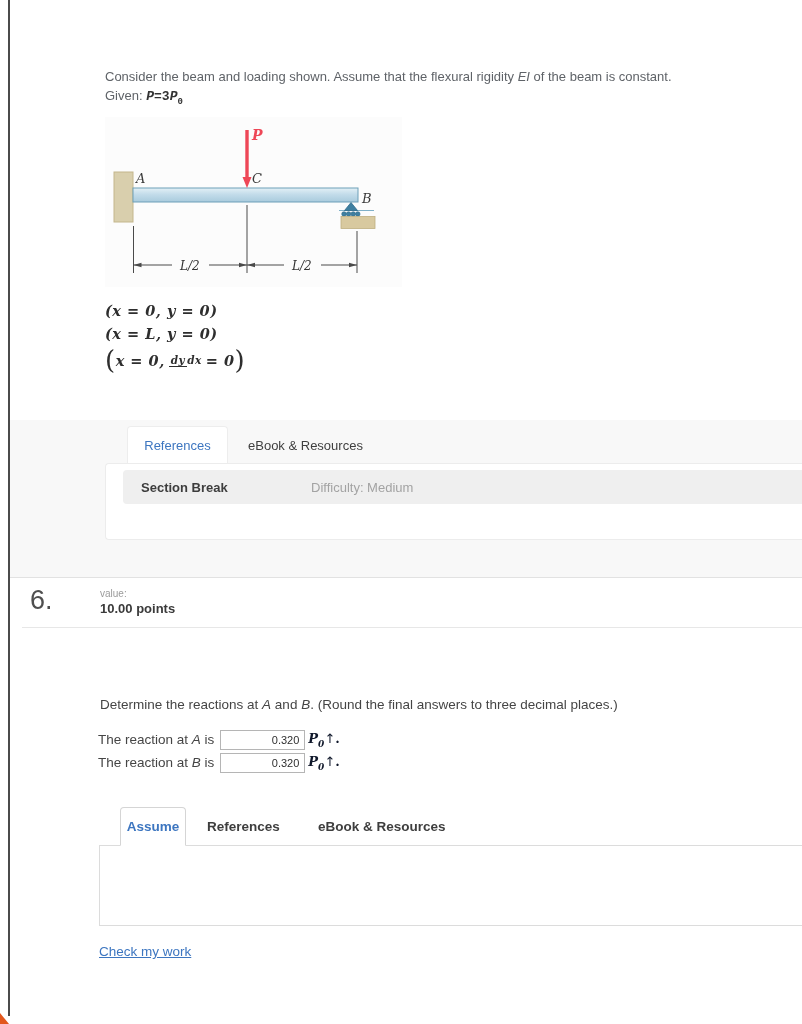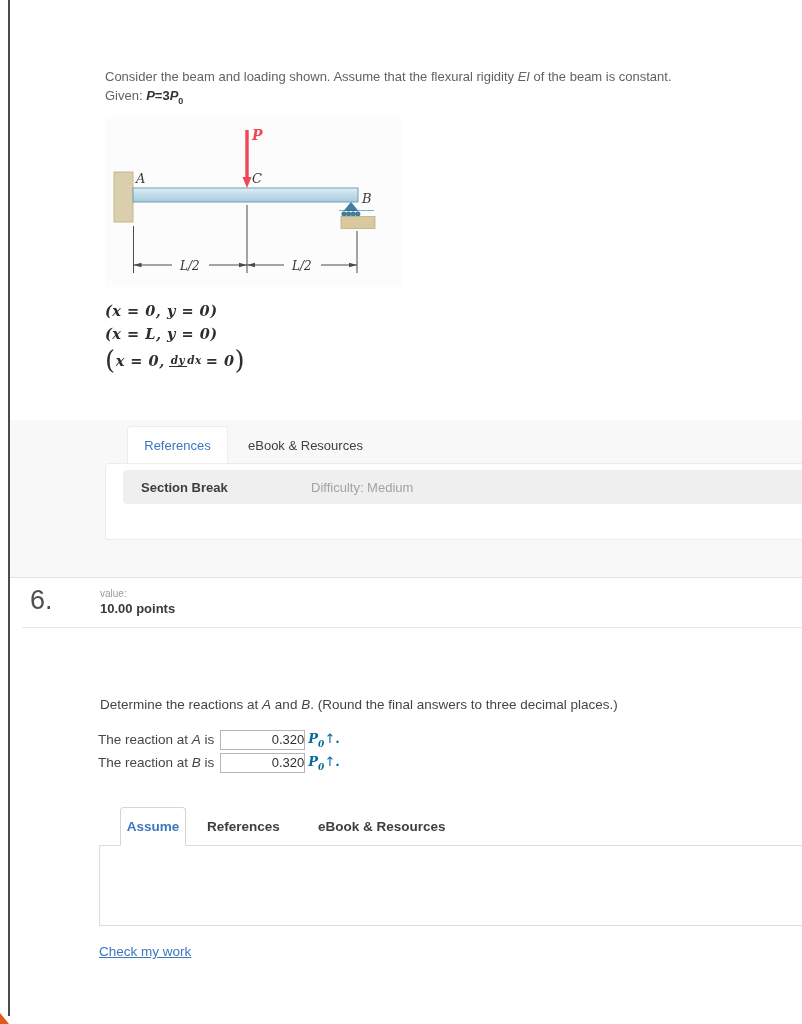--- a/index.html
+++ b/index.html
@@ -16,21 +16,21 @@
   
   .left-line { left:8px; top:0; width:2px; height:1016px; background:#4b4b4b; }
   .corner-artifact {
     left:0; top:1013px; width:0; height:0;
     border-left:9px solid #e2571c; border-top:11px solid transparent;
   }
 
   
   .statement { left:105px; top:67px; width:660px; font-size:13px; line-height:19px; color:#5f6368; }
   .statement i { font-style:italic; }
-  .math { font-family:Liberation Sans, sans-serif; font-style:italic; font-weight:600; color:#333; }
+  .math { font-family:Liberation Mono, monospace; font-style:italic; font-weight:600; color:#333; }
   .math sub { font-size:9px; font-style:normal; }
 
   
   .figure { left:105px; top:117px; width:297px; height:170px; background:#fcfcfc; }
 
   
   .conds { left:105px; top:299px; color:#2e2e2e; }
   .cond-line { font-family:"DejaVu Serif", serif; font-style:italic; font-weight:600; font-size:14.5px; line-height:23px; letter-spacing:0.5px; }
   .cond3 { display:flex; align-items:center; height:30px; }
   .bigparen { font-size:26px; font-weight:400; font-style:normal; line-height:26px; }
@@ -68,24 +68,24 @@
   .q-divider { left:22px; top:627px; width:780px; height:1px; background:#e7e7e7; }
 
   .prompt { left:100px; top:697px; font-size:13.5px; color:#454545; }
   .prompt i { font-style:italic; }
 
   .ans-row { font-size:13.5px; color:#454545; height:21px; display:flex; align-items:center; }
   .ans-row-a { left:98px; top:729px; }
   .ans-row-b { left:98px; top:752px; }
   .ans-input {
     width:85px; height:20px; margin-left:6px; border:1px solid #b5b5b5; background:#fff;
-    font-family:"Liberation Sans", sans-serif; font-size:13px; color:#2f2f2f;
-    text-align:right; outline:none;
-  }
-  .unit { margin-left:3px; font-family:"DejaVu Serif", serif; font-style:italic; font-weight:600; font-size:13px; color:#0369a1; }
+    font-family:"Liberation Sans", sans-serif; font-size:11px; color:#2f2f2f;
+    text-align:right; padding-right:5px; outline:none;
+  }
+  .unit { margin-left:3px; font-family:"DejaVu Serif", serif; font-style:italic; font-weight:600; font-size:13px; color:#0f172a; }
   .unit sub { font-size:9px; }
   .up-arrow { font-style:normal; font-weight:400; font-family:"DejaVu Sans", sans-serif; font-size:13px; }
 
   
   .tab2-active {
     left:120px; top:807px; width:66px; height:39px; background:#fff;
     border:1px solid #d5d5d5; border-bottom:1px solid #fff; border-radius:4px 4px 0 0;
     display:flex; align-items:center; justify-content:center; z-index:2;
     font-size:13.5px; font-weight:700; color:#3d76c0; cursor:pointer;
   }

